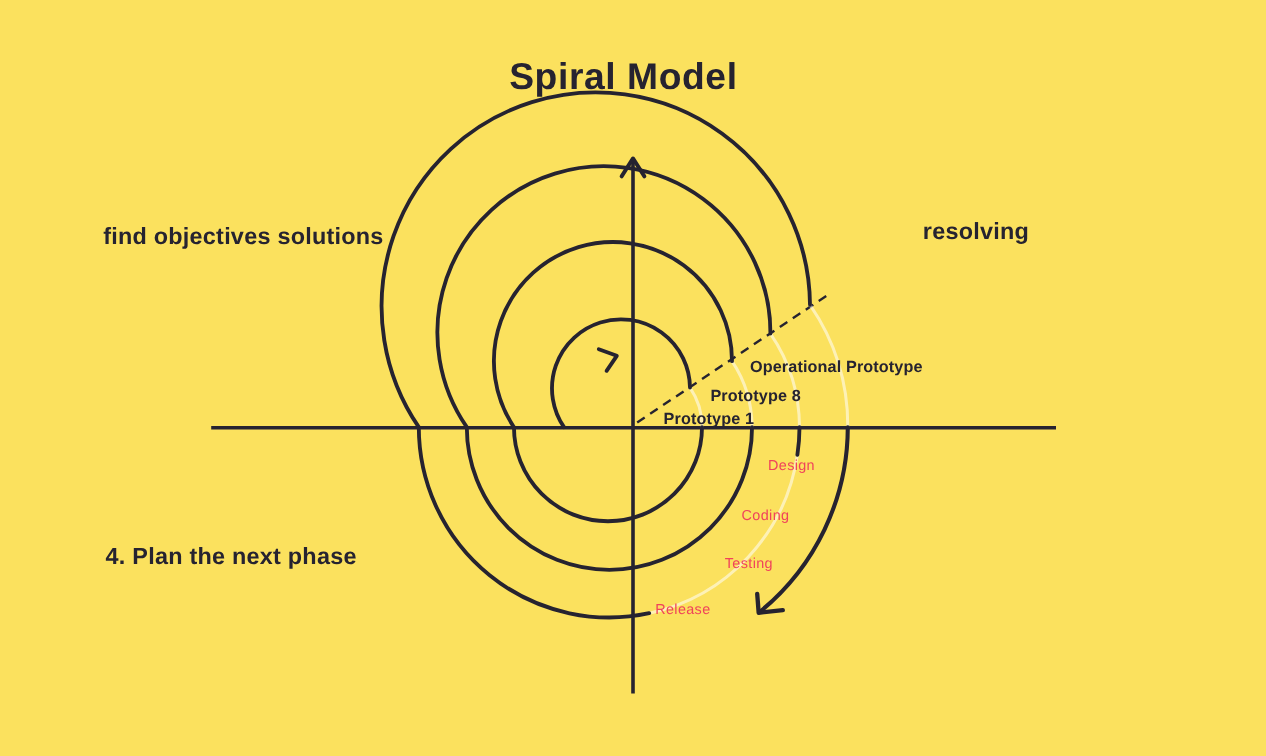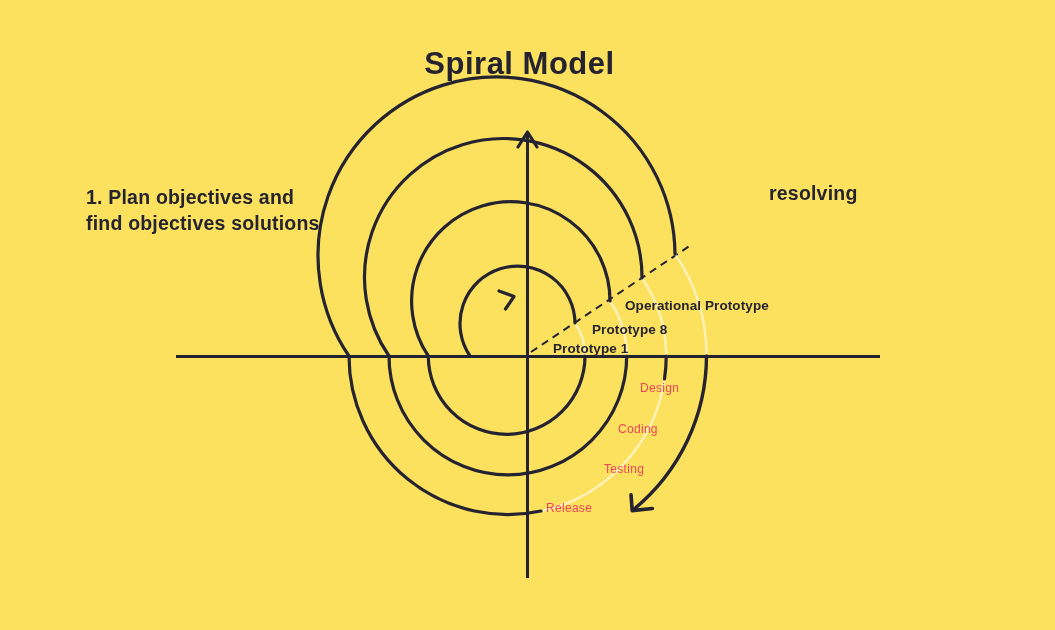--- a/index.html
+++ b/index.html
@@ -80,29 +80,31 @@
              M 349,356 A 178.5,178.5 0 1 1 675,254"></path>
 
     <path class="ink-stroke" fill="none" stroke-width="3.4" stroke-linecap="round" marker-end="url(#arrowEnd)" d="M 706.5,356 A 199,199 0 0 1 633,510"></path>
 
     <polyline class="ink-stroke" points="499,291 514,296.5 505.5,309" fill="none" stroke-width="3.2" stroke-linecap="round" stroke-linejoin="round"></polyline>
   </svg>
 
   <div class="title">Spiral Model</div>
 
   <div class="corner" style="left:86px;top:184px;">
-    <div>1. Plan objectives and</div>
     <div>find objectives solutions</div>
   </div>
 
   <div class="corner" style="left:769px;top:180px;">
     <div>resolving</div>
   </div>
 
 
+  <div class="corner" style="left:88px;top:451px;">
+    <div>4. Plan the next phase</div>
+  </div>
 
   <div class="proto-label" style="left:625px;top:298px;">Operational Prototype</div>
   <div class="proto-label" style="left:592px;top:322px;">Prototype 8</div>
   <div class="proto-label" style="left:553px;top:341px;">Prototype 1</div>
 
   <div class="phase-label" style="left:640px;top:381px;">Design</div>
   <div class="phase-label" style="left:618px;top:422px;">Coding</div>
   <div class="phase-label" style="left:604px;top:462px;">Testing</div>
   <div class="phase-label" style="left:546px;top:501px;">Release</div>
 

